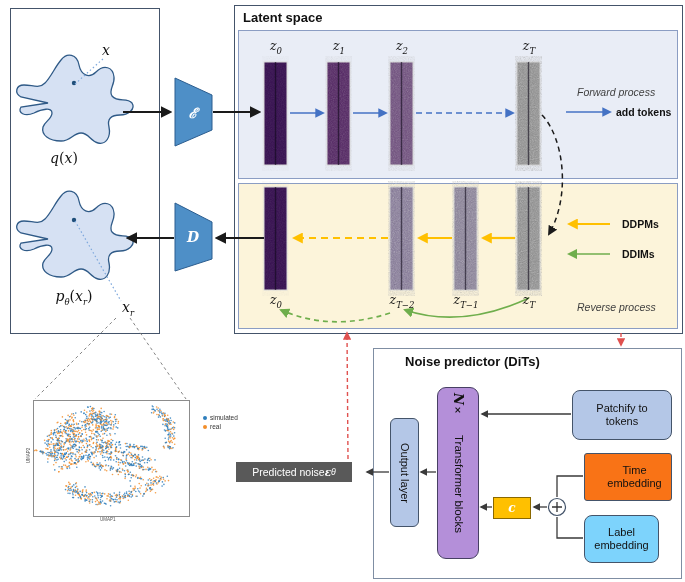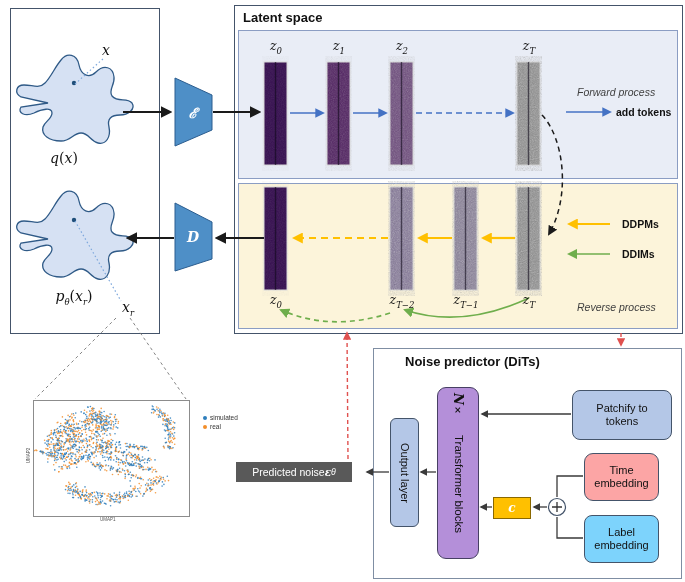--- a/index.html
+++ b/index.html
@@ -15,21 +15,21 @@
   .mlabel{font-family:"DejaVu Serif",serif;font-size:12.5px;color:#111;transform:translateX(-50%);white-space:nowrap;}
   .mlabel sub,.mbig sub{font-size:8.5px;}
   .msub{font-style:italic;}
   .msmall{font-size:9px;}
   .mbig{font-family:"DejaVu Serif",serif;font-size:14px;color:#111;transform:translateX(-50%);white-space:nowrap;}
   .rbox{position:absolute;display:flex;align-items:center;justify-content:center;
         text-align:center;font-size:11px;color:#111;line-height:1.2;}
   .vtext{writing-mode:vertical-rl;text-orientation:mixed;}
   .purple-box{background:#b48fd9;border:1.6px solid #474063;border-radius:9px;}
   .blue-box{background:#b4c7e7;border:1.3px solid #44546a;border-radius:7px;}
-  .green-box{background:#fca5a5;border:1.3px solid #44546a;border-radius:9px;}
+  .green-box{background:#f97316;border:1.3px solid #44546a;border-radius:3px;padding-left:13px;}
   .yellow-box{background:#7dd3fc;border:1.3px solid #44546a;border-radius:8px;}
   .c-box{background:#ffc000;border:1px solid #8a6800;color:#fff;
          font-family:"DejaVu Serif",serif;font-weight:700;font-style:italic;font-size:12px;}
   .pred-box{background:#595959;color:#fff;font-size:10.5px;display:flex;align-items:center;justify-content:center;white-space:nowrap;}
   .trap-letter{color:#fff;font-family:"DejaVu Serif",serif;font-style:italic;font-weight:700;
                font-size:14px;transform:translateX(-50%);}
   .nx{position:absolute;top:5px;left:50%;transform:translateX(-50%);
       font-family:"DejaVu Serif",serif;font-weight:700;font-size:13px;}
   .tfm{position:absolute;top:26px;bottom:4px;left:0;right:0;display:flex;align-items:center;justify-content:center;}
   .umap-axis{font-size:4.5px;color:#555;}

